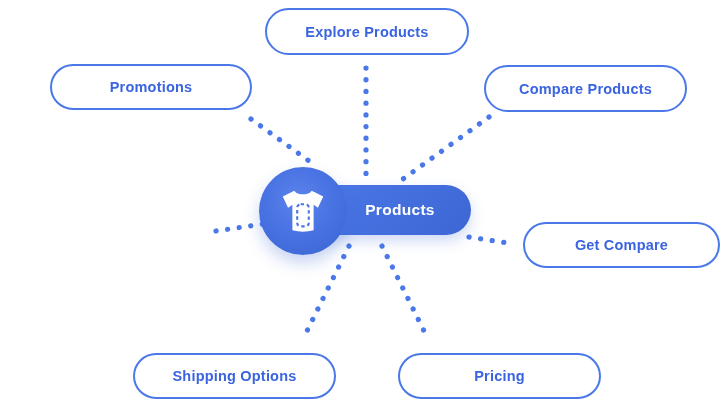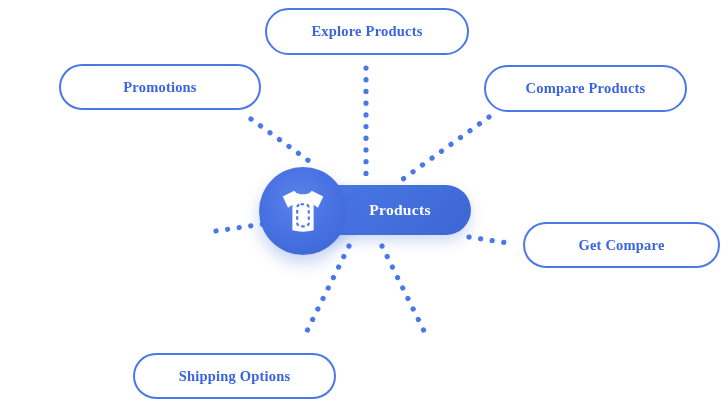--- a/index.html
+++ b/index.html
@@ -8,21 +8,21 @@
     --grad-a:#5c84ec;
     --grad-b:#3a63d0;
     --node-bg:#ffffff;
   }
   html,body{margin:0;padding:0;background:#ffffff;}
   .canvas{
     position:relative;
     width:728px;height:409px;
     background:var(--node-bg);
     overflow:hidden;
-    font-family:Liberation Serif, serif;
+    font-family:Liberation Sans, sans-serif;
   }
   svg.connectors{
     position:absolute;left:0;top:0;width:728px;height:409px;
     z-index:1;
   }
   svg.connectors line{
     stroke:var(--accent);
     stroke-width:5.2;
     stroke-linecap:round;
     stroke-dasharray:0.1 11.6;
@@ -78,37 +78,40 @@
     <line x1="216" y1="231" x2="263" y2="224"></line>
     <line x1="469" y1="237" x2="515" y2="244"></line>
     <line x1="349" y1="246" x2="303" y2="339"></line>
     <line x1="382" y1="246" x2="428" y2="339"></line>
   </svg>
 
   <div class="node" style="left:265px;top:8px;width:204px;height:47px;">
     <span>Explore Products</span>
   </div>
 
-  <div class="node" style="left:59px;top:64px;width:202px;height:46px;">
+  <div class="node" style="left:50px;top:64px;width:202px;height:46px;">
     <span>Promotions</span>
   </div>
 
   <div class="node" style="left:484px;top:65px;width:203px;height:47px;">
     <span>Compare Products</span>
   </div>
 
 
   <div class="node" style="left:523px;top:222px;width:197px;height:46px;">
     <span>Get Compare</span>
   </div>
 
   <div class="node" style="left:133px;top:353px;width:203px;height:46px;">
     <span>Shipping Options</span>
   </div>
 
+  <div class="node" style="left:398px;top:353px;width:203px;height:46px;">
+    <span>Pricing</span>
+  </div>
 
   <div class="center-pill">
     <span>Products</span>
   </div>
 
   <div class="center-circle">
     <svg width="54" height="54" viewBox="0 0 56 56" aria-hidden="true">
       <path d="M19 7 C21.5 12 34.5 12 37 7 L49 13 L43.5 24.5 L39 21.5 L39 48 Q28 51 17 48 L17 21.5 L12.5 24.5 L7 13 Z" fill="#ffffff"></path>
       <rect x="22" y="21" width="12" height="23" rx="3.5" fill="none" stroke="#4b74e0" stroke-width="2.2" stroke-dasharray="3.5 3"></rect>
     </svg>

